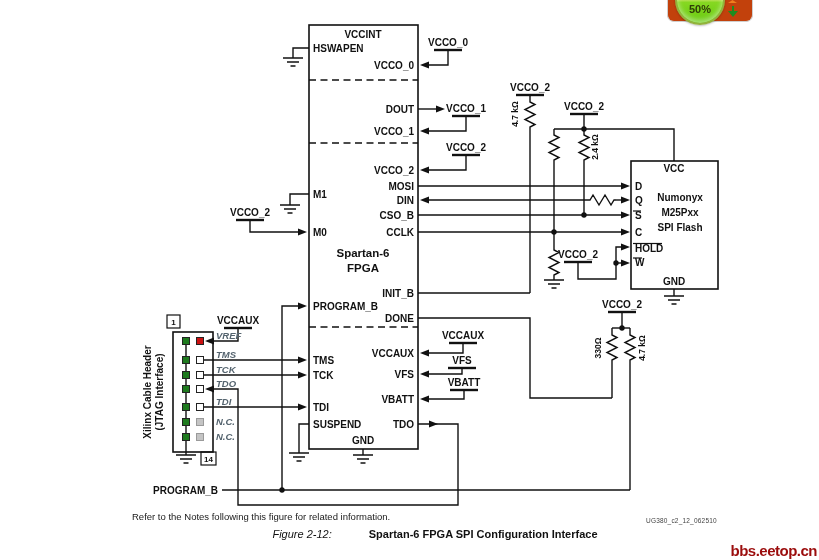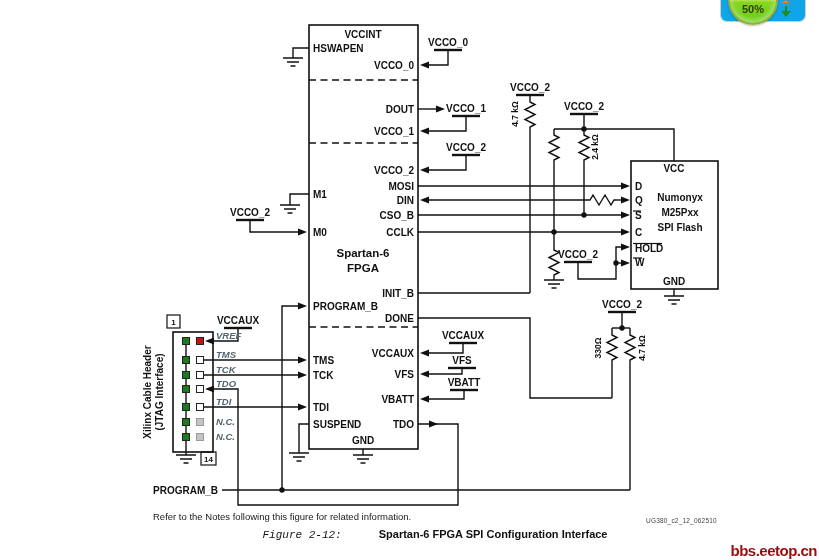--- a/index.html
+++ b/index.html
@@ -7,29 +7,29 @@
        font-family:"Liberation Sans",sans-serif;}
   svg{position:absolute;left:0;top:0;}
   svg text{font-family:"Liberation Sans",sans-serif;font-weight:bold;font-size:10px;fill:#111;}
   .tm{text-anchor:middle;} .te{text-anchor:end;} .tl{text-anchor:start;}
   .big{font-size:11.5px;}
   .rot{font-size:8.5px;}
   .boxn{font-size:8px;}
   .jlbl{font-size:9.5px;font-style:italic;fill:#55646f;}
   .vert{font-size:10px;}
   
-  .note{position:absolute;left:153px;top:511px;font-size:9.5px;color:#1a1a1a;}
+  .note{position:absolute;left:132px;top:511px;font-size:9.5px;color:#1a1a1a;}
   .caption{position:absolute;left:150px;top:528px;width:570px;text-align:center;font-size:11px;color:#111;}
-  .caption .fig{font-style:italic;margin-right:9px;font-family:Liberation Mono, monospace;}
+  .caption .fig{font-style:italic;margin-right:9px;}
   .caption .ttl{font-weight:bold;padding-left:28px;}
   .docref{position:absolute;left:646px;top:517px;font-size:6.5px;color:#444;letter-spacing:.2px;}
   .watermark{position:absolute;right:2px;bottom:1px;font-size:15px;font-weight:bold;
              color:#9b0d0d;letter-spacing:-0.5px;text-align:center;}
   
-  .zoompanel{position:absolute;left:720px;top:0;width:84px;height:21px;background:#0ea5e9;
+  .zoompanel{position:absolute;left:667px;top:0;width:84px;height:21px;background:#c2410c;
              border:1px solid #cfcfcf;border-top:none;border-radius:0 0 7px 7px;}
   .zoomcircle{position:absolute;left:7px;top:-25px;width:46px;height:46px;border-radius:50%;
               border:2px solid #93b13d;
               background:linear-gradient(180deg,#eef4b2 0%,#cde46a 48%,#86d822 55%,#67c90f 100%);
               box-shadow:inset 0 -3px 5px rgba(255,255,255,.45),0 1px 2px rgba(0,0,0,.25);}
   .zoomtext{position:absolute;left:0;right:0;top:26px;text-align:center;font-size:11px;
             font-weight:bold;color:#2f3d08;}
   .uparrow{position:absolute;left:60px;top:0;width:9px;height:3px;background:#f07d1d;
            clip-path:polygon(50% 0,0 100%,100% 100%);}
   .dastem{position:absolute;left:64px;top:6px;width:2px;height:5px;background:#1f8c1f;}

